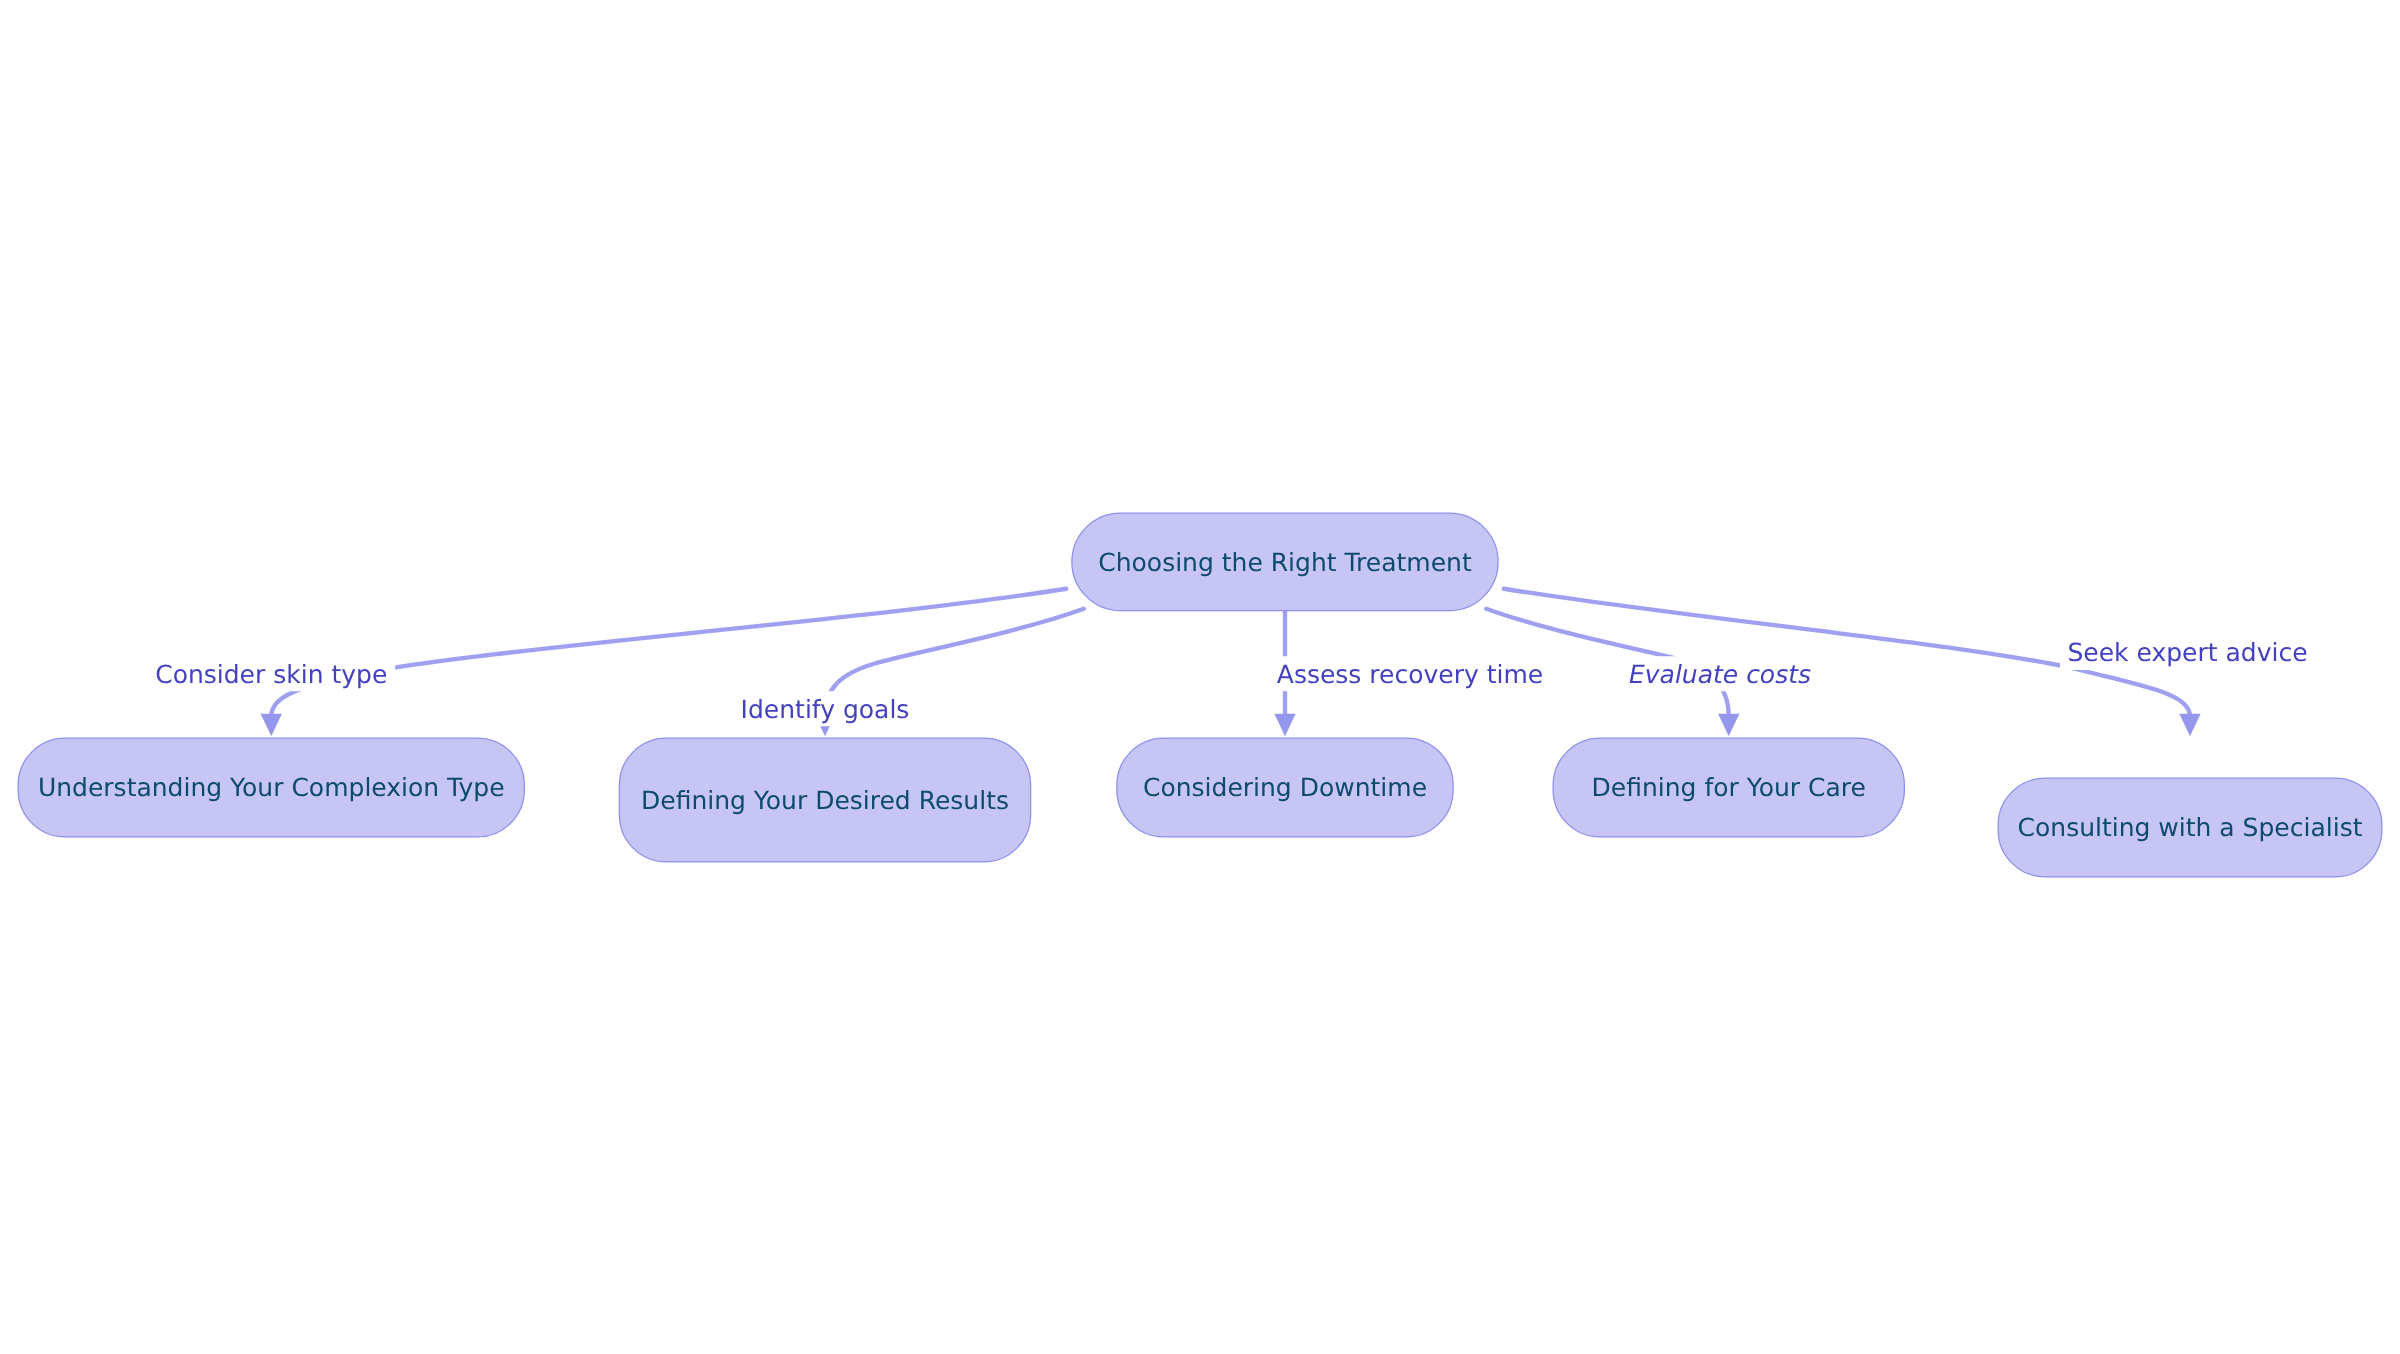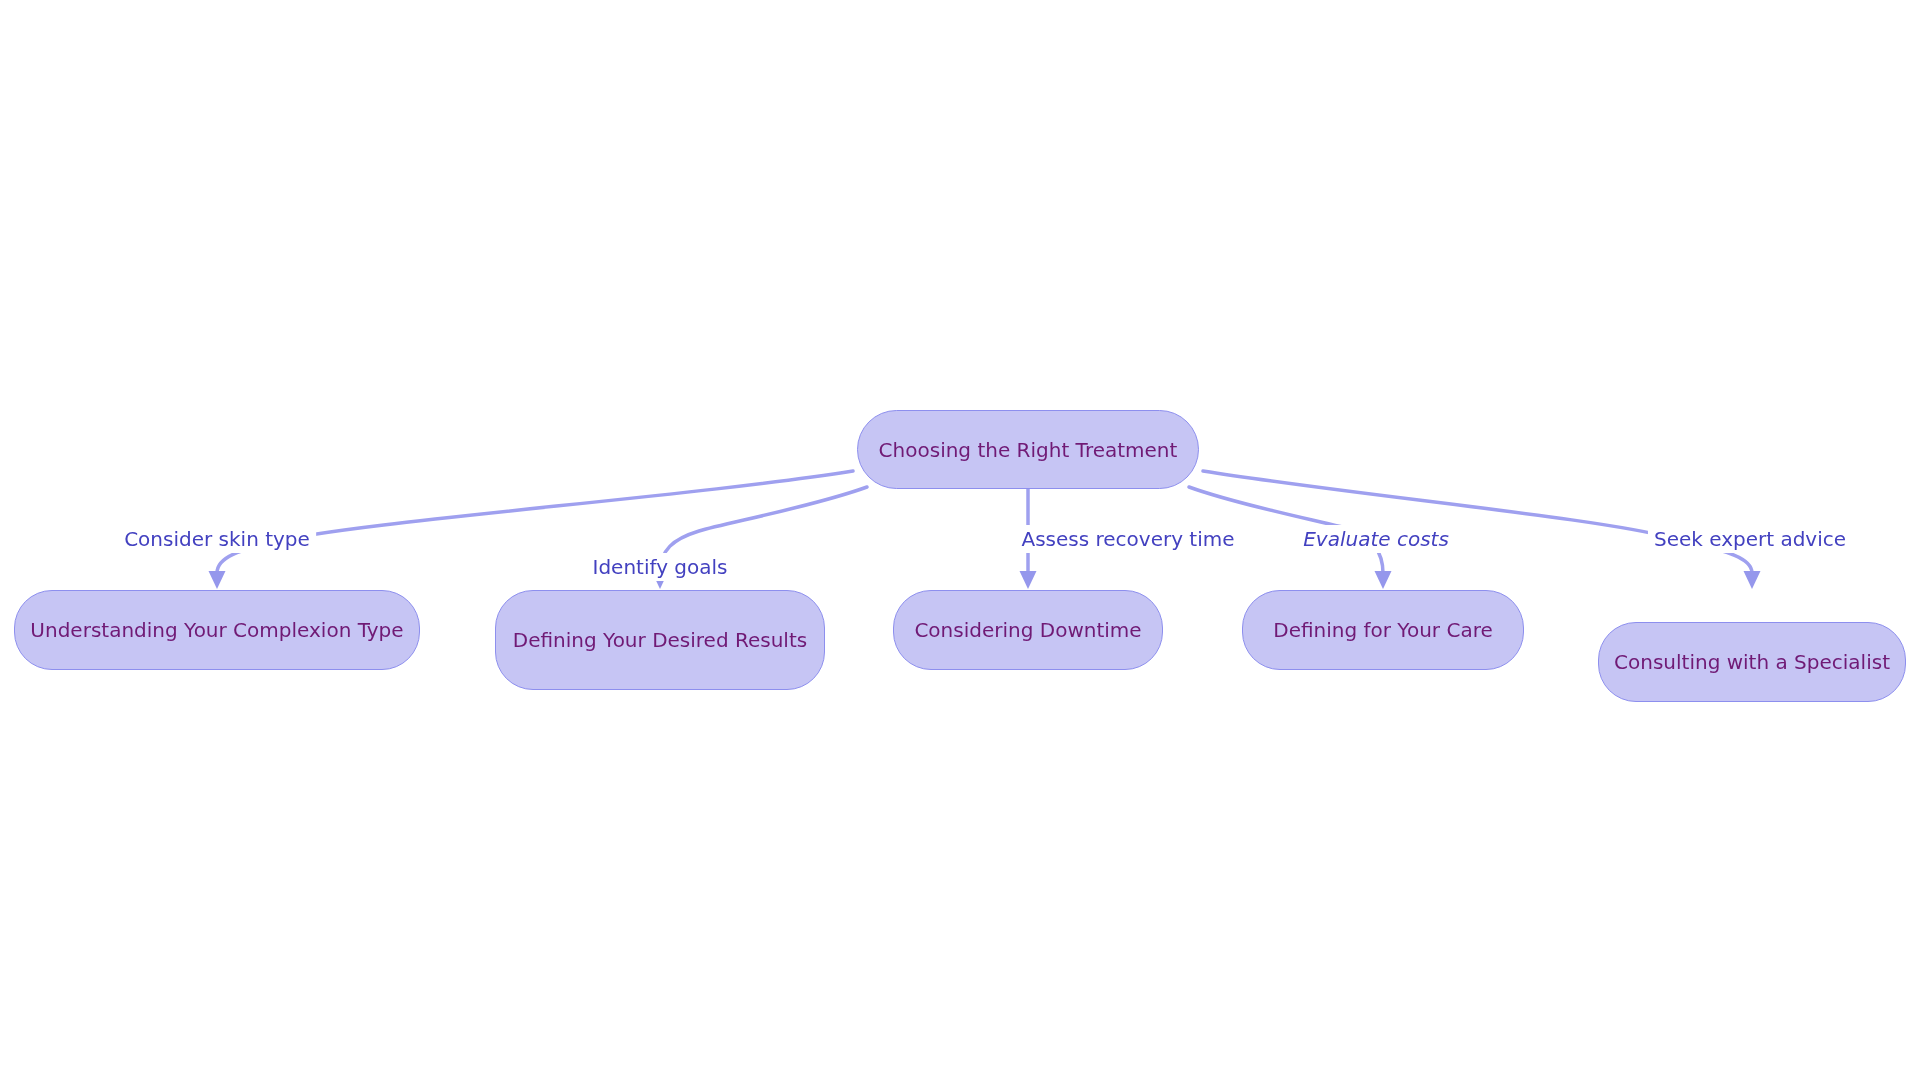--- a/index.html
+++ b/index.html
@@ -27,21 +27,21 @@
     fill: none;
     stroke-width: 3.5;
     stroke-linecap: round;
   }
   .flow-node {
     position: absolute;
     box-sizing: border-box;
     background: #c6c5f4;
     border: 1.5px solid #8d8fee;
     border-radius: 38px;
-    color: #701a75;
+    color: #0c4a6e;
     font-size: 20px;
     display: flex;
     align-items: center;
     justify-content: center;
     text-align: left;
     white-space: nowrap;
   }
   .edge-label {
     position: absolute;
     transform: translate(-50%, -50%);
@@ -69,21 +69,21 @@
     <polygon points="651.5,571 668.5,571 660,589" fill="#9597ec"></polygon>
     <polygon points="1019.5,571 1036.5,571 1028,589" fill="#9597ec"></polygon>
     <polygon points="1374.5,571 1391.5,571 1383,589" fill="#9597ec"></polygon>
     <polygon points="1743.5,571 1760.5,571 1752,589" fill="#9597ec"></polygon>
   </svg>
 
   <div class="edge-label" style="left:217px; top:539px;">Consider skin type</div>
   <div class="edge-label" style="left:660px; top:522px;margin-top:45px;">Identify goals</div>
   <div class="edge-label" style="left:1084px; top:539px;margin-left:44px;">Assess recovery time</div>
   <div class="edge-label" style="left:1376px; top:539px;font-style:italic;">Evaluate costs</div>
-  <div class="edge-label" style="left:1750px; top:539px;">Seek expert advice</div>
+  <div class="edge-label" style="left:1750px; top:522px;">Seek expert advice</div>
 
   <div class="flow-node" style="left:857px; top:410px; width:342px; height:79px; border-radius:40px;">
     <span>Choosing the Right Treatment</span>
   </div>
 
   <div class="flow-node" style="left:14px; top:590px; width:406px; height:80px;">
     <span>Understanding Your Complexion Type</span>
   </div>
   <div class="flow-node" style="left:495px; top:590px; width:330px; height:100px;">
     <span>Defining Your Desired Results</span>

